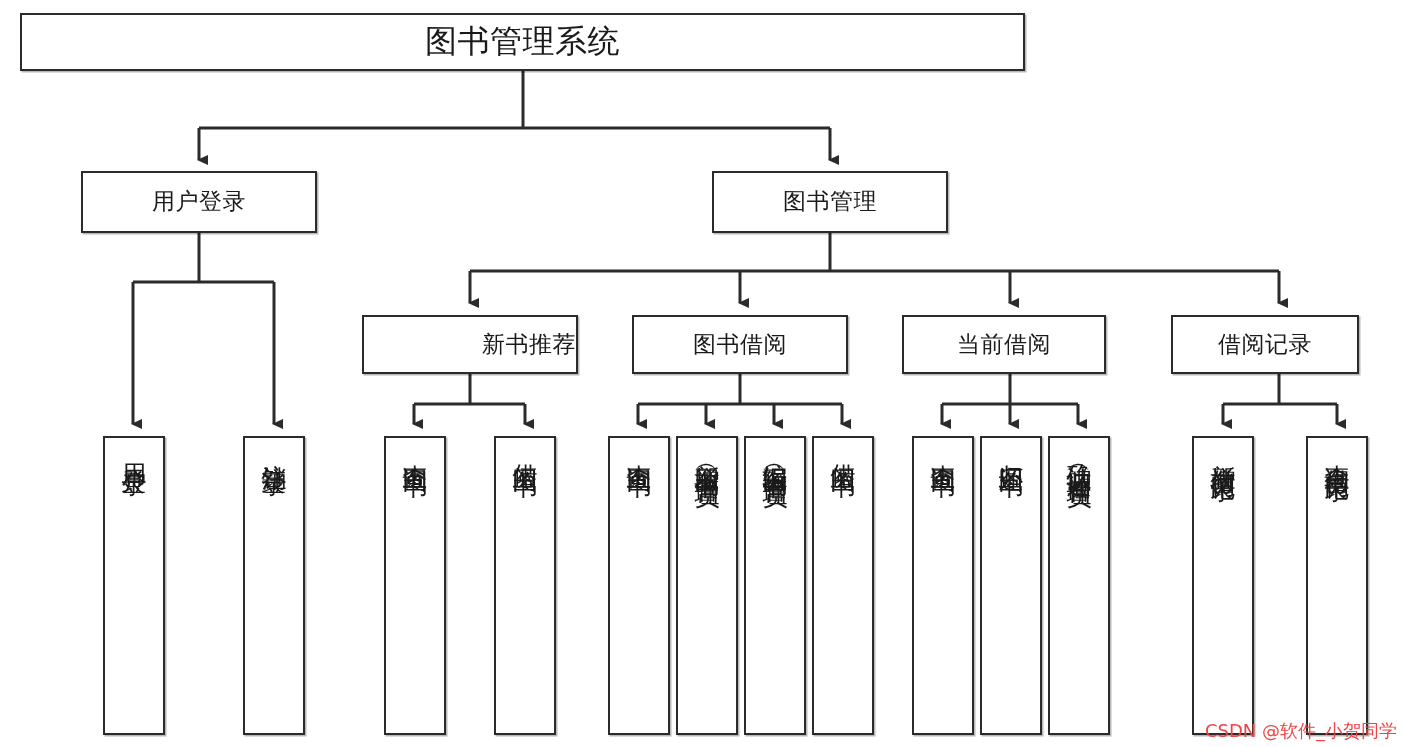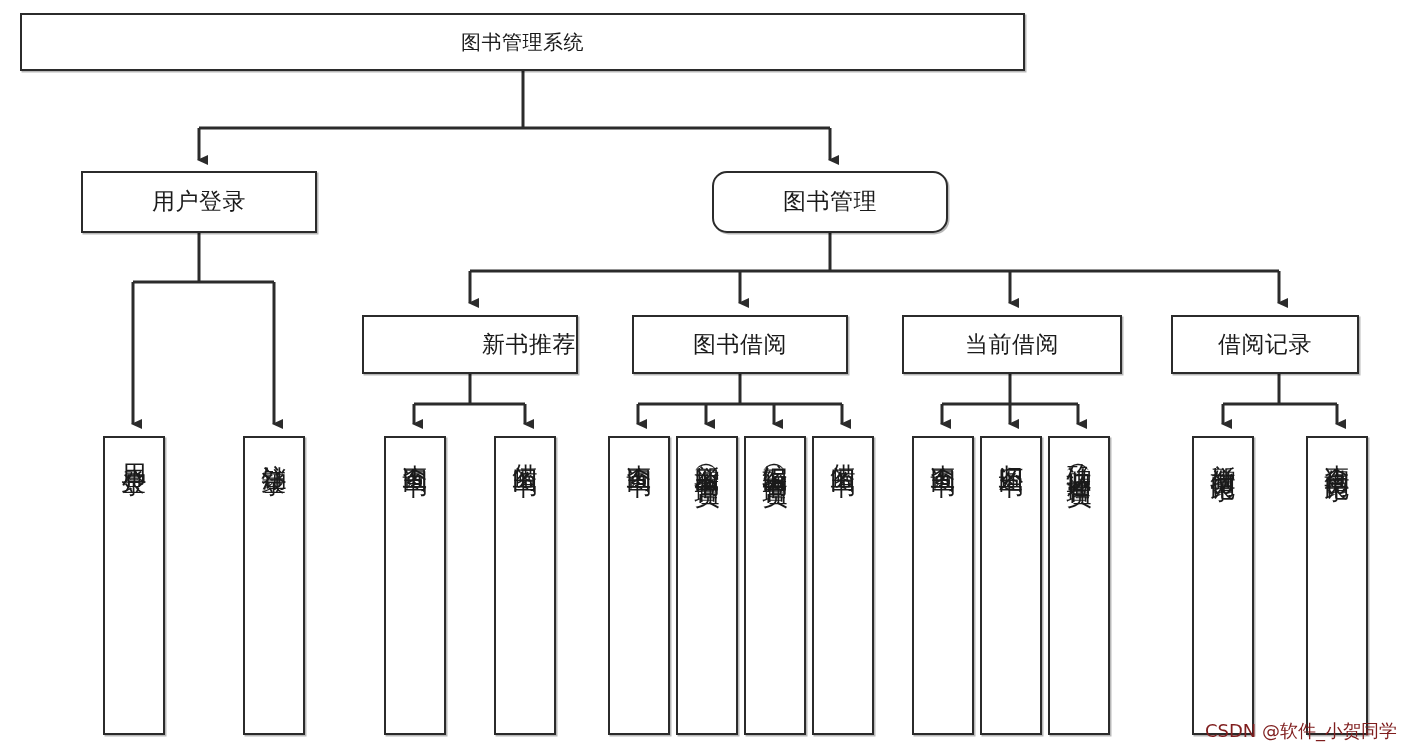--- a/index.html
+++ b/index.html
@@ -40,41 +40,41 @@
     display: block;
     text-align: center;
     line-height: 1.12;
     letter-spacing: 0.5px;
   }
   
   .node.h .label {
     writing-mode: horizontal-tb;
     font-size: 23px;
   }
-  .node.root .label { font-size: 20px; }
+  .node.root .label { font-size: 32px; }
   
   .node.v {
     align-items: flex-start;
     justify-content: center;
     padding-top: 6px;
   }
   .node.v .label {
     writing-mode: vertical-rl;
     text-orientation: upright;
     font-size: 25px;
     line-height: 1;
     letter-spacing: 3px;
     white-space: nowrap;
   }
   #watermark {
     position: absolute;
     right: 8px;
     bottom: 4px;
     font-size: 18px;
-    color: #7f1d1d;
+    color: #ef4444;
     white-space: nowrap;
     z-index: 3;
     font-family: "DejaVu Sans", "Liberation Sans", sans-serif;
   }
 </style>
 </head>
 <body>
 
 <div id="canvas">
 
@@ -129,33 +129,33 @@
   </svg>
 
   <div class="node h root" style="left:20px; top:13px; width:1005px; height:58px;">
     <span class="label">图书管理系统</span>
   </div>
 
   <div class="node h" style="left:81px; top:171px; width:236px; height:62px;">
     <span class="label">用户登录</span>
   </div>
 
-  <div class="node h" style="left:712px; top:171px; width:236px; height:62px;border-radius:15px;">
+  <div class="node h" style="left:712px; top:171px; width:236px; height:62px;">
     <span class="label">图书管理</span>
   </div>
 
   <div class="node h" style="left:362px; top:315px; width:216px; height:59px;justify-content:flex-end;">
     <span class="label">新书推荐</span>
   </div>
 
   <div class="node h" style="left:632px; top:315px; width:216px; height:59px;">
     <span class="label">图书借阅</span>
   </div>
 
-  <div class="node h" style="left:902px; top:315px; width:220px; height:59px;">
+  <div class="node h" style="left:902px; top:315px; width:204px; height:59px;">
     <span class="label">当前借阅</span>
   </div>
 
   <div class="node h" style="left:1171px; top:315px; width:188px; height:59px;">
     <span class="label">借阅记录</span>
   </div>
 
   <div class="node v" style="left:103px; top:436px; width:62px; height:299px;">
     <span class="label">用户登录</span>
   </div>

